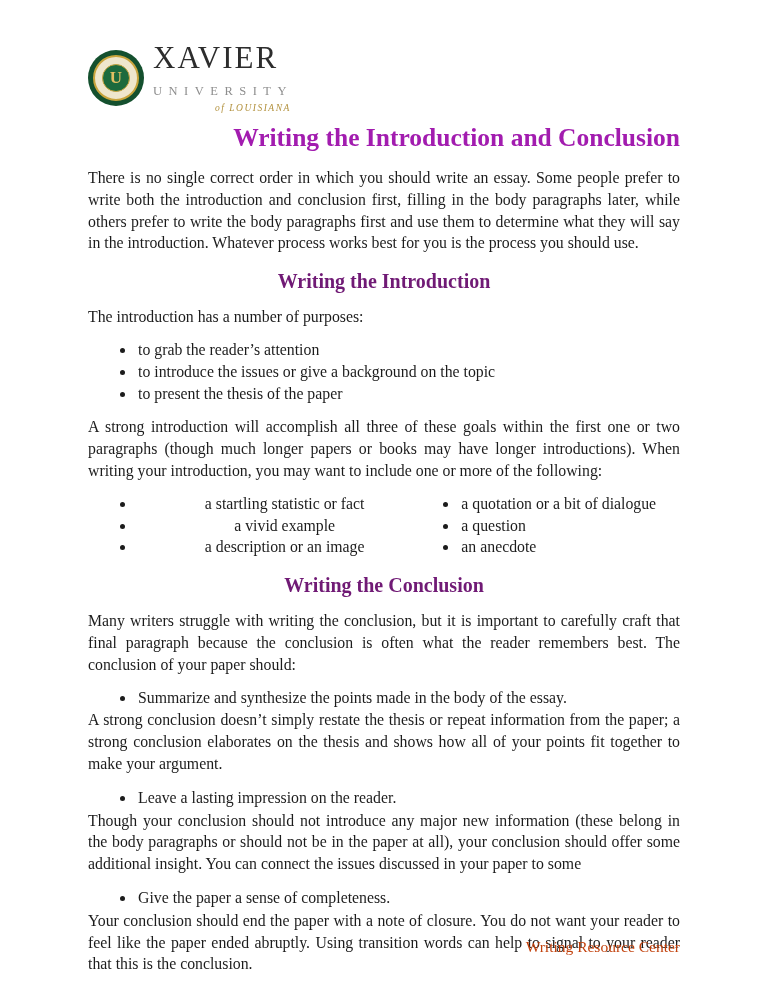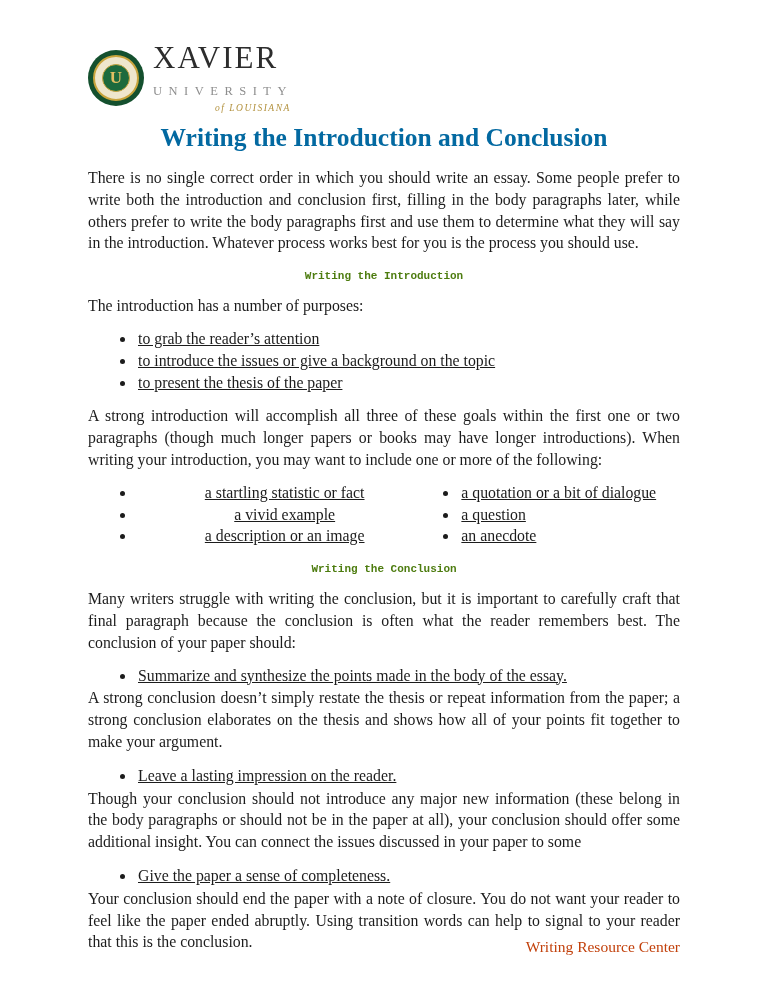--- a/index.html
+++ b/index.html
@@ -42,45 +42,43 @@
     font-size: 12.5px; letter-spacing: 6.5px; color: #8e8e8e;
     margin-top: 12px;
   }
   .wm-state {
     font-size: 9.5px; letter-spacing: 1.5px; color: #b3923f;
     margin-top: 6px; margin-left: 62px; font-style: italic;
   }
 
   
   .doc-title {
-    text-align: center;
+    text-align: right;
     font-size: 25.5px;
     font-weight: bold;
     margin: 6px 0 14px 0;
-    color: #0369a1;
+    color: #a21caf;
   }
   p.body-par {
     font-size: 15.8px;
     line-height: 1.38;
     text-align: justify;
     margin-bottom: 11px;
   }
   h2.section-heading {
     text-align: center;
-    font-size: 11px;
+    font-size: 20px;
     font-weight: bold;
     margin: 16px 0 13px 0;
-    color: #4d7c0f;
-    font-family: Liberation Mono, monospace;
+    color: #701a75;
   }
   ul.bullets {
     list-style: disc outside;
     padding-left: 48px;
     margin: 4px 0 12px 0;
-    text-decoration: underline;
   }
   ul.bullets li {
     font-size: 15.8px;
     line-height: 1.38;
     padding-left: 2px;
   }
   .two-col { display: flex; margin: 4px 0 10px 0; }
   .two-col ul.bullets { margin: 0; }
   .col-left  { width: 58%; text-align: center; }
   .col-right { width: 42%; }

